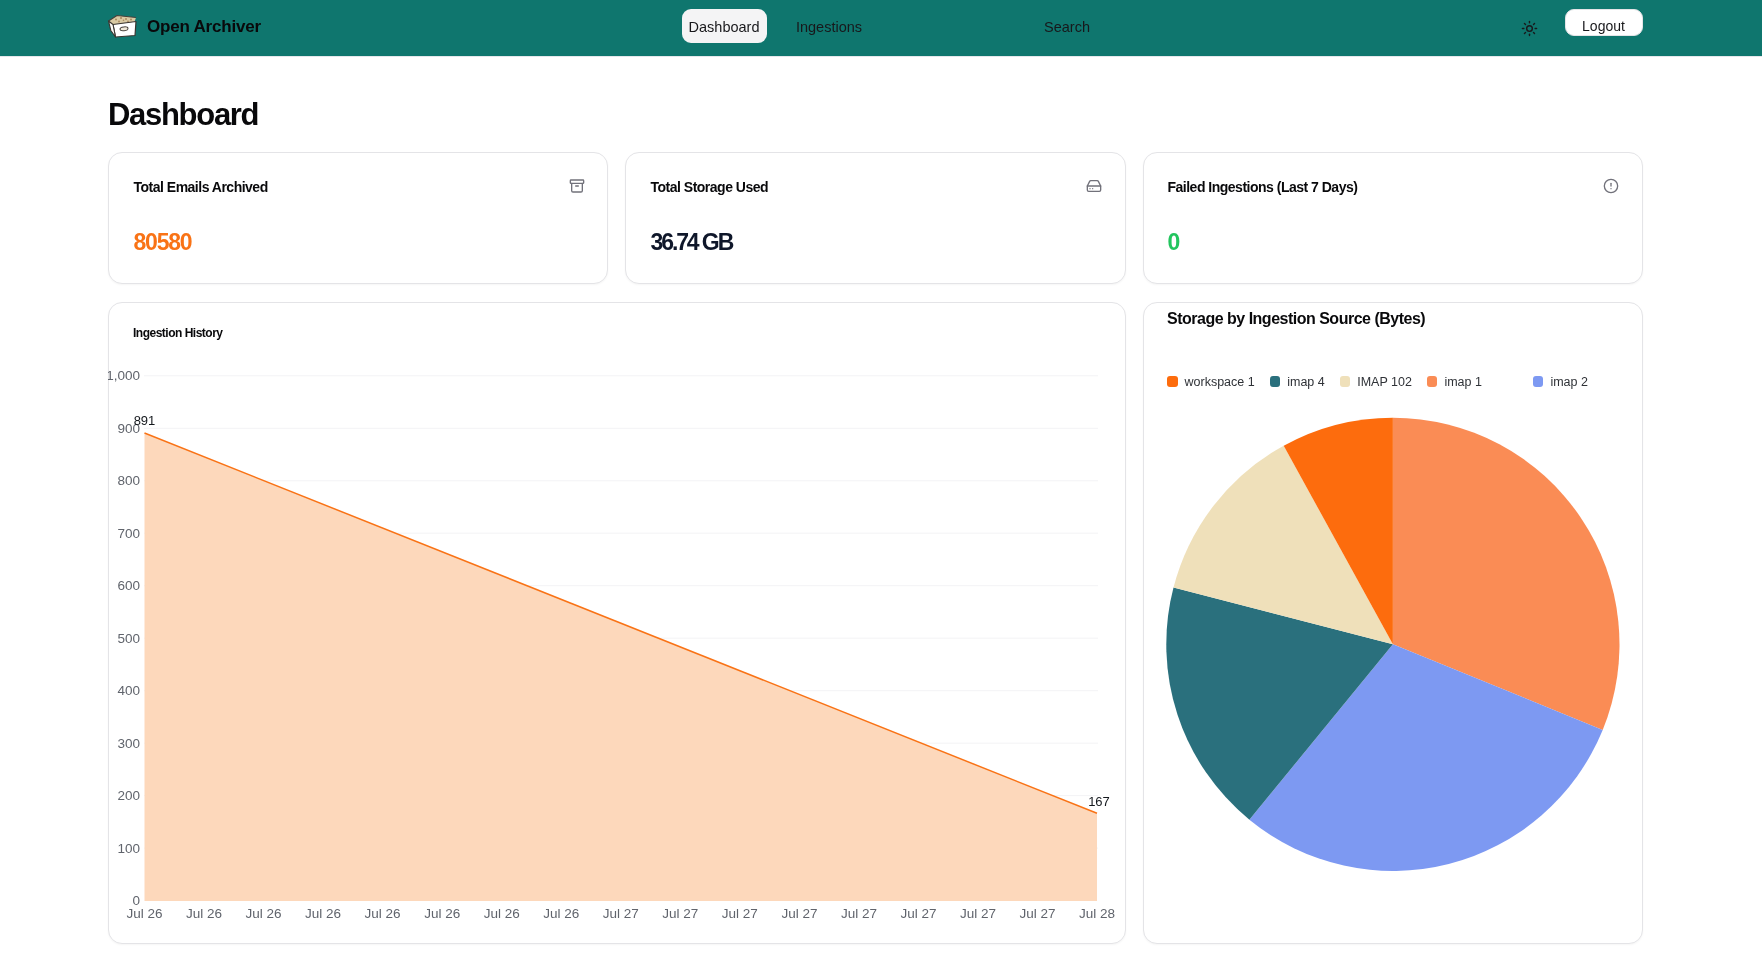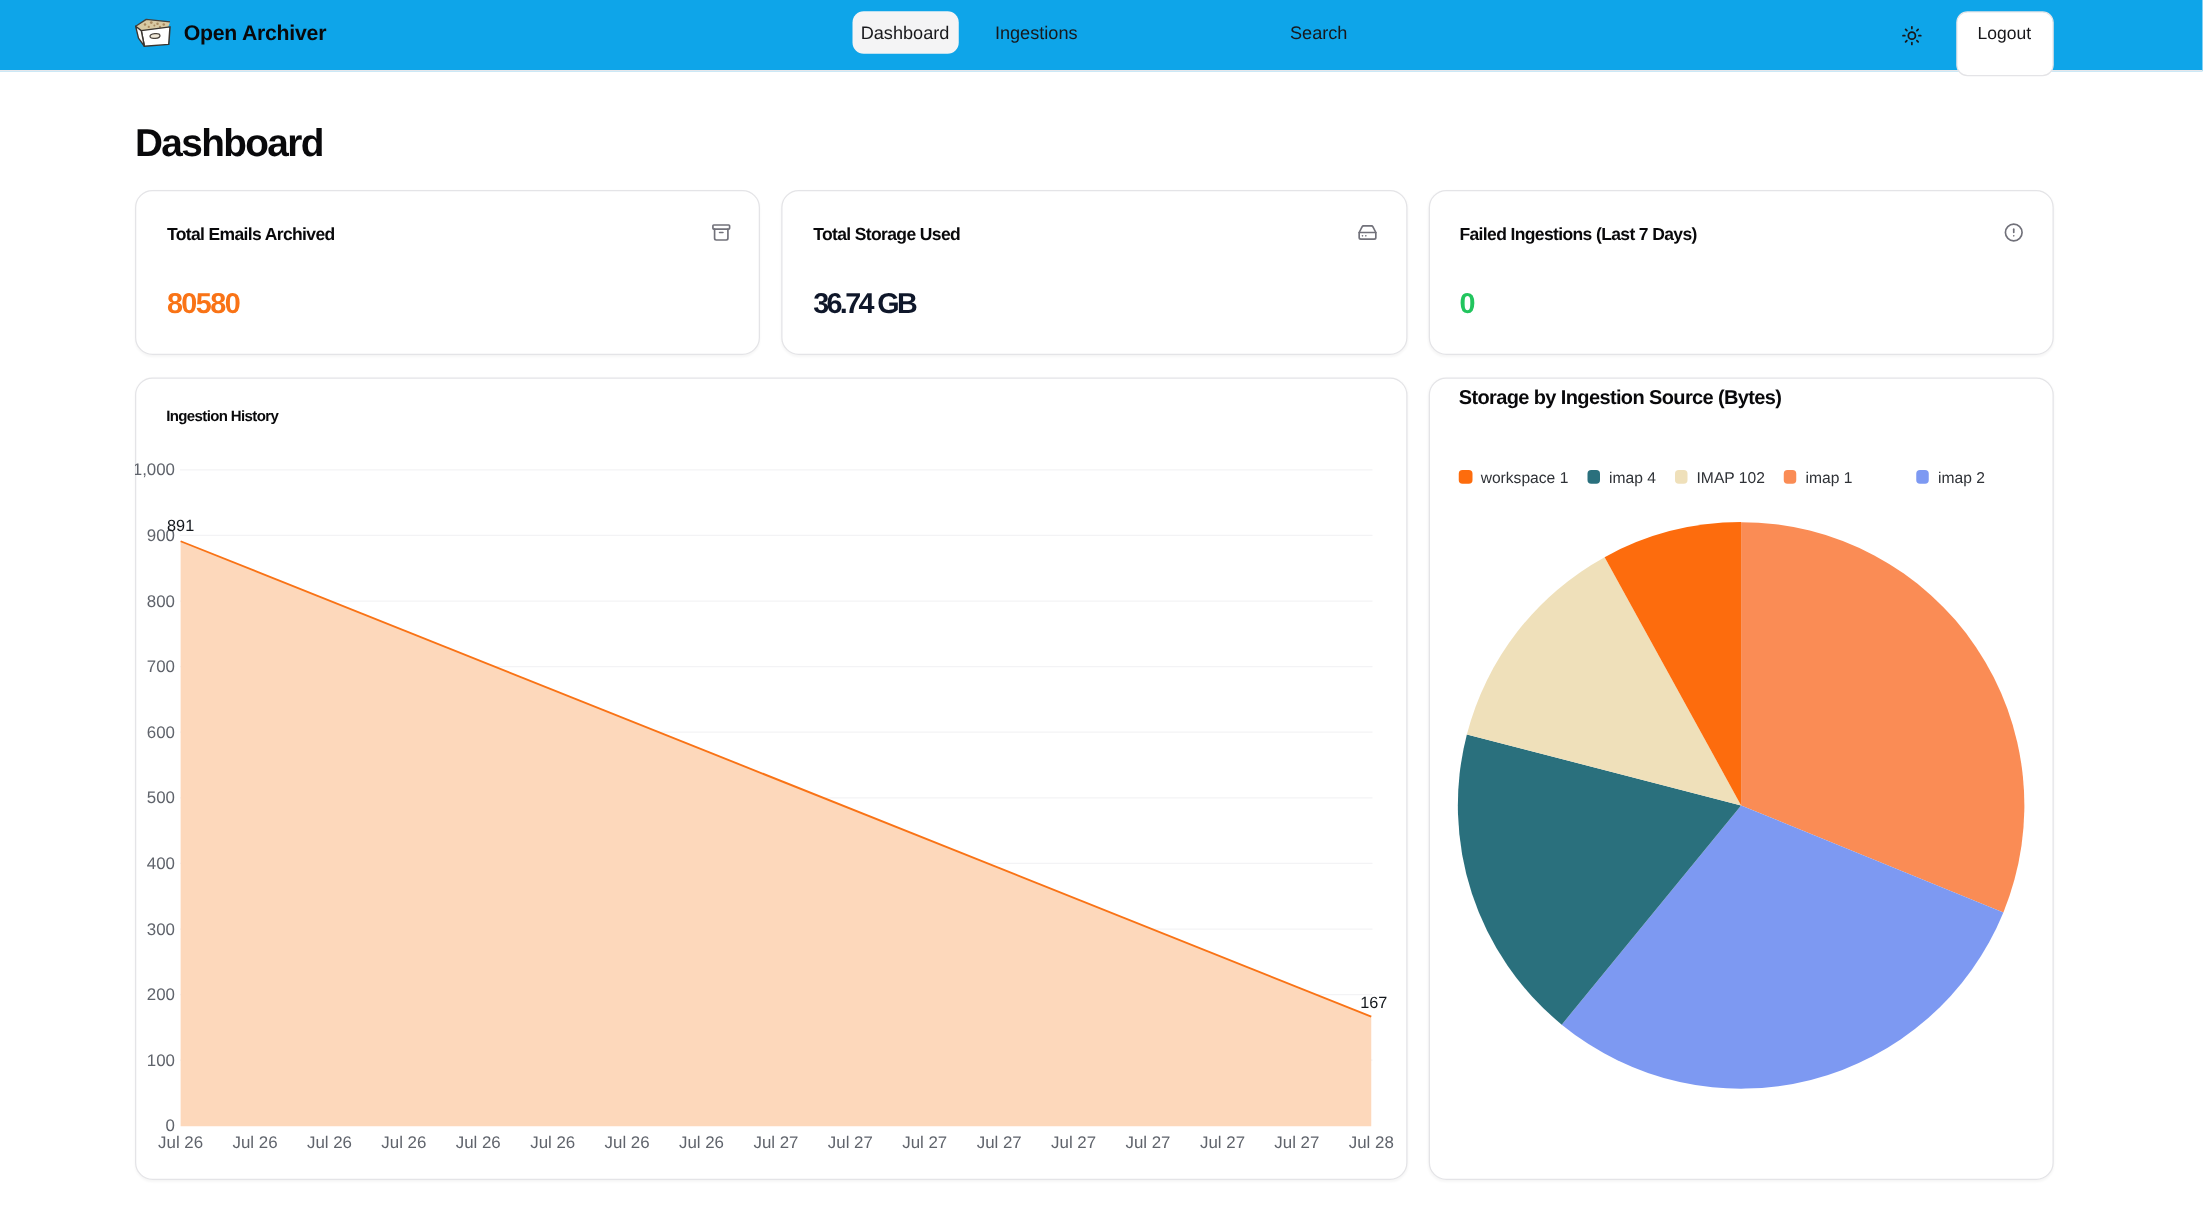--- a/index.html
+++ b/index.html
@@ -1,25 +1,25 @@
 <!DOCTYPE html>
 <html><head>
 <meta charset="utf-8">
 <title>Open Archiver</title>
 <style>
 * { margin:0; padding:0; box-sizing:border-box; }
 html,body { width:1762px; height:964px; overflow:hidden; background:#fff;
   font-family:"Liberation Sans", sans-serif; color:#09090b; }
 .abs { position:absolute; }
 
-#hdr { position:absolute; top:0; left:0; width:1762px; height:57px; background:#0ea5e9;
+#hdr { position:absolute; top:0; left:0; width:1762px; height:57px; background:#0f766e;
   border-bottom:1px solid #e5e7eb; }
 .navlink { position:absolute; top:0; height:57px; line-height:55px; font-size:14.5px; color:#18181b; text-align:center; }
 #pill { position:absolute; left:681.5px; top:9px; width:85px; height:34px; background:#f4f4f5; border-radius:9px; }
-#logout { position:absolute; left:1564.5px; top:9px; width:78px; height:52px; border:1px solid #e4e4e7;
+#logout { position:absolute; left:1564.5px; top:9px; width:78px; height:27px; border:1px solid #e4e4e7;
   border-radius:9px; background:#fff; font-size:14px; font-weight:500; color:#18181b;
   text-align:center; line-height:32px; }
 
 .card { position:absolute; background:#fff; border:1px solid #e4e4e7; border-radius:14px;
   box-shadow:0 1px 2px rgba(0,0,0,0.04); }
 .ctitle { position:absolute; font-size:14px; font-weight:700; color:#09090b; letter-spacing:-0.5px; }
 .cvalue { position:absolute; font-size:23px; font-weight:700; letter-spacing:-1.2px; }
 .cicon { position:absolute; width:16px; height:16px; color:#71717a; }
 
 #h1 { position:absolute; left:108px; top:96.5px; font-size:31px; font-weight:700; letter-spacing:-1.3px; }
@@ -44,21 +44,21 @@
     </g>
     <path d="M1.5 7 L10 1.5 L29 3.5" fill="none" stroke="#46403a" stroke-width="1.1" stroke-linejoin="round"></path>
     <polygon points="6,10.5 29,7.5 28,21.5 8.5,23" fill="#ffffff" stroke="#3a3530" stroke-width="1.2" stroke-linejoin="round"></polygon>
     <polygon points="1.5,7 6,10.5 8.5,23 3.8,16.5" fill="#fcfbf8" stroke="#3a3530" stroke-width="1.1" stroke-linejoin="round"></polygon>
     <ellipse cx="17" cy="14.8" rx="4" ry="1.9" fill="#f0e8d8" stroke="#4a443e" stroke-width="1" transform="rotate(-6 17 14.8)"></ellipse>
   </svg>
   <div id="logotxt">Open Archiver</div>
   <div id="pill"></div>
   <div class="navlink" style="left:681.5px; width:85px;">Dashboard</div>
   <div class="navlink" style="left:779px; width:100px;">Ingestions</div>
-  <div class="navlink" style="left:1020px; width:70px;">Search</div>
+  <div class="navlink" style="left:1020px; width:70px;text-align:right;">Search</div>
   <svg class="abs" style="left:1521px; top:20px; color:#18181b;" width="17" height="17" viewBox="0 0 24 24" fill="none" stroke="currentColor" stroke-width="2" stroke-linecap="round" stroke-linejoin="round">
     <circle cx="12" cy="12" r="4"></circle>
       <path d="M12 2v2"></path>
       <path d="M12 20v2"></path>
       <path d="m4.93 4.93 1.41 1.41"></path>
       <path d="m17.66 17.66 1.41 1.41"></path>
       <path d="M2 12h2"></path>
       <path d="M20 12h2"></path>
       <path d="m6.34 17.66-1.41 1.41"></path>
       <path d="m19.07 4.93-1.41 1.41"></path>

